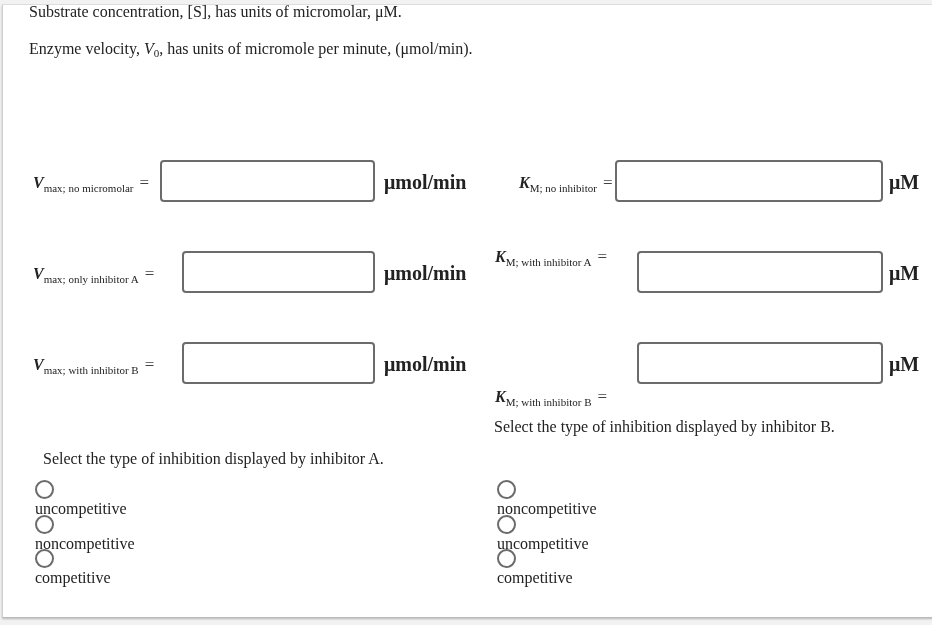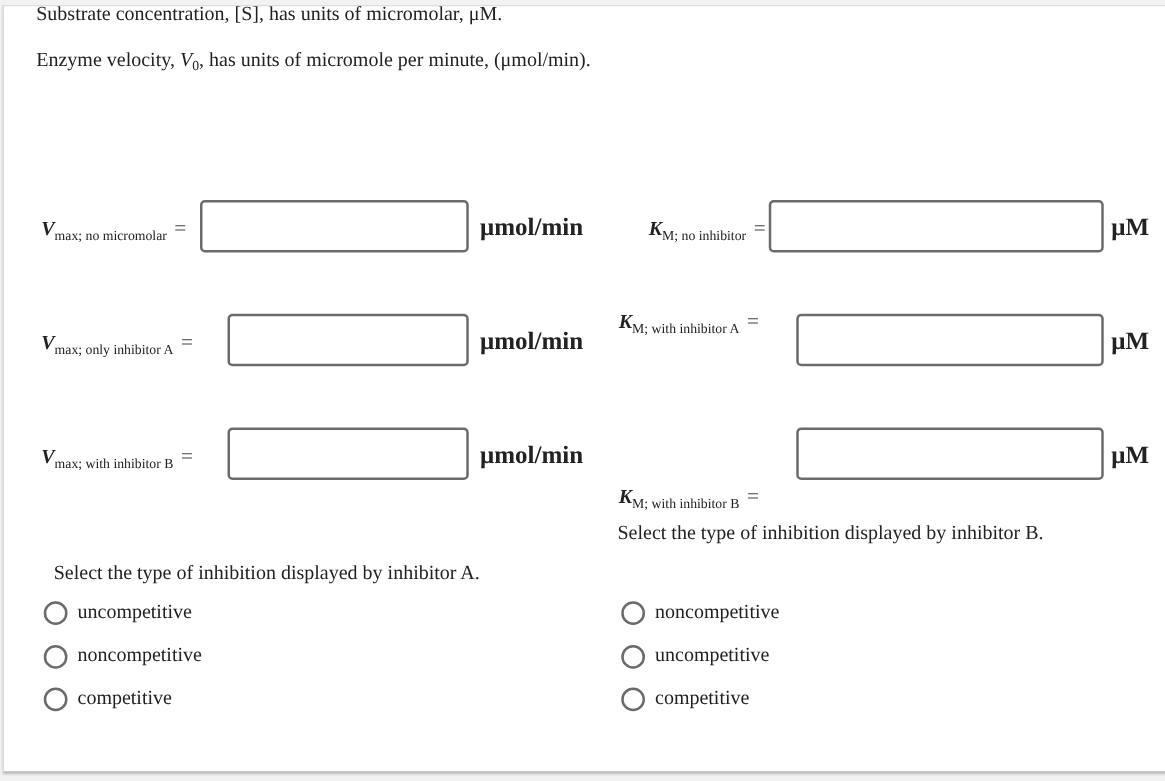--- a/index.html
+++ b/index.html
@@ -80,25 +80,26 @@
     }
     .question {
       position: absolute;
       font-size: 16px;
       line-height: 20px;
       white-space: nowrap;
     }
     .radio-option {
       position: absolute;
       display: flex;
-      align-items: center;
+      align-items: flex-start;
       font-size: 16px;
       line-height: 20px;
       white-space: nowrap;
       cursor: pointer;
+      flex-direction: column;
     }
     .radio-circle {
       box-sizing: border-box;
       width: 19px;
       height: 19px;
       border: 2px solid #6b6b6b;
       border-radius: 50%;
       background: #fff;
       margin-right: 8px;
       flex: 0 0 auto;

